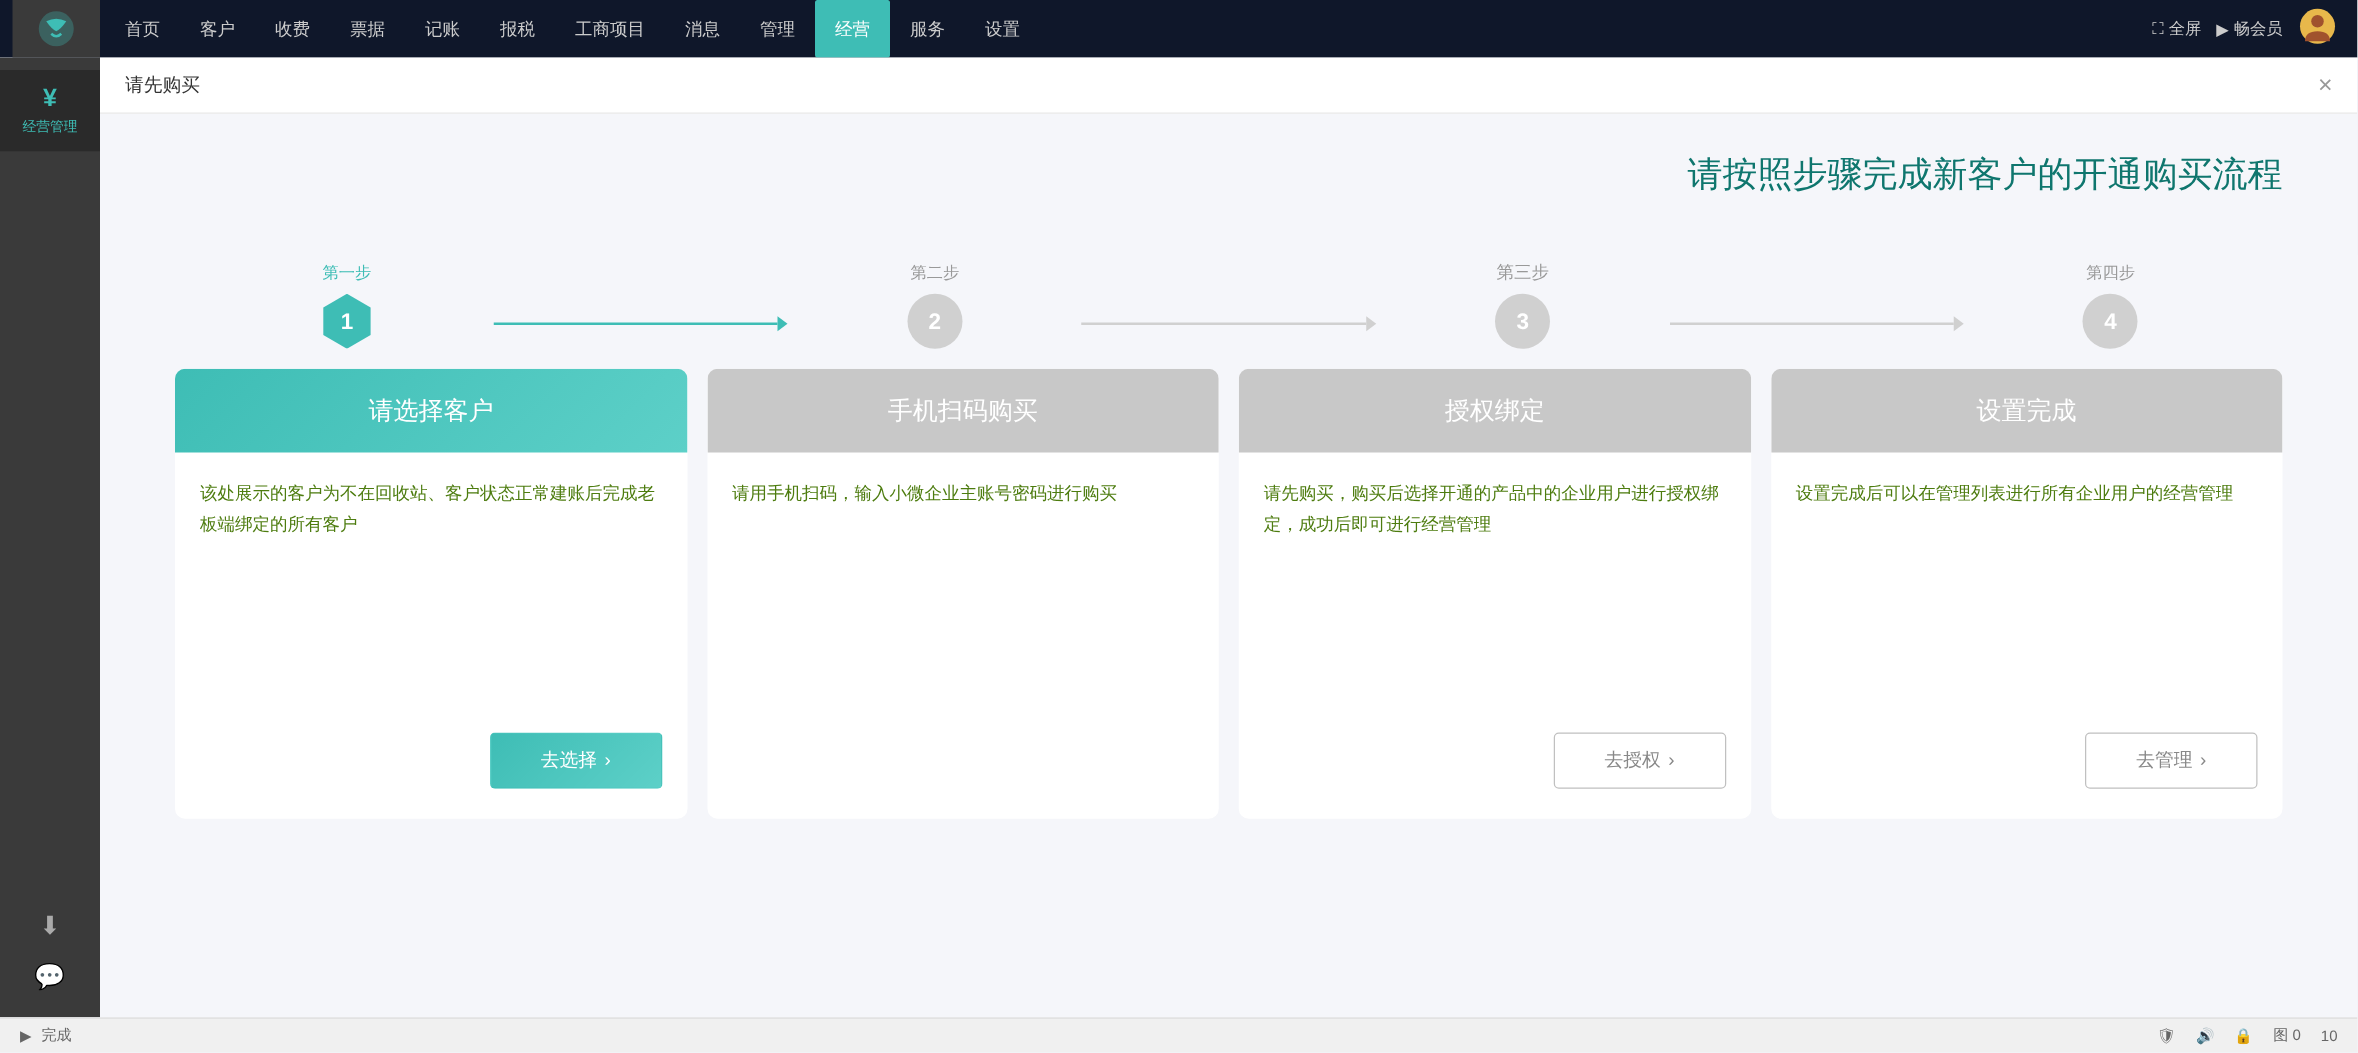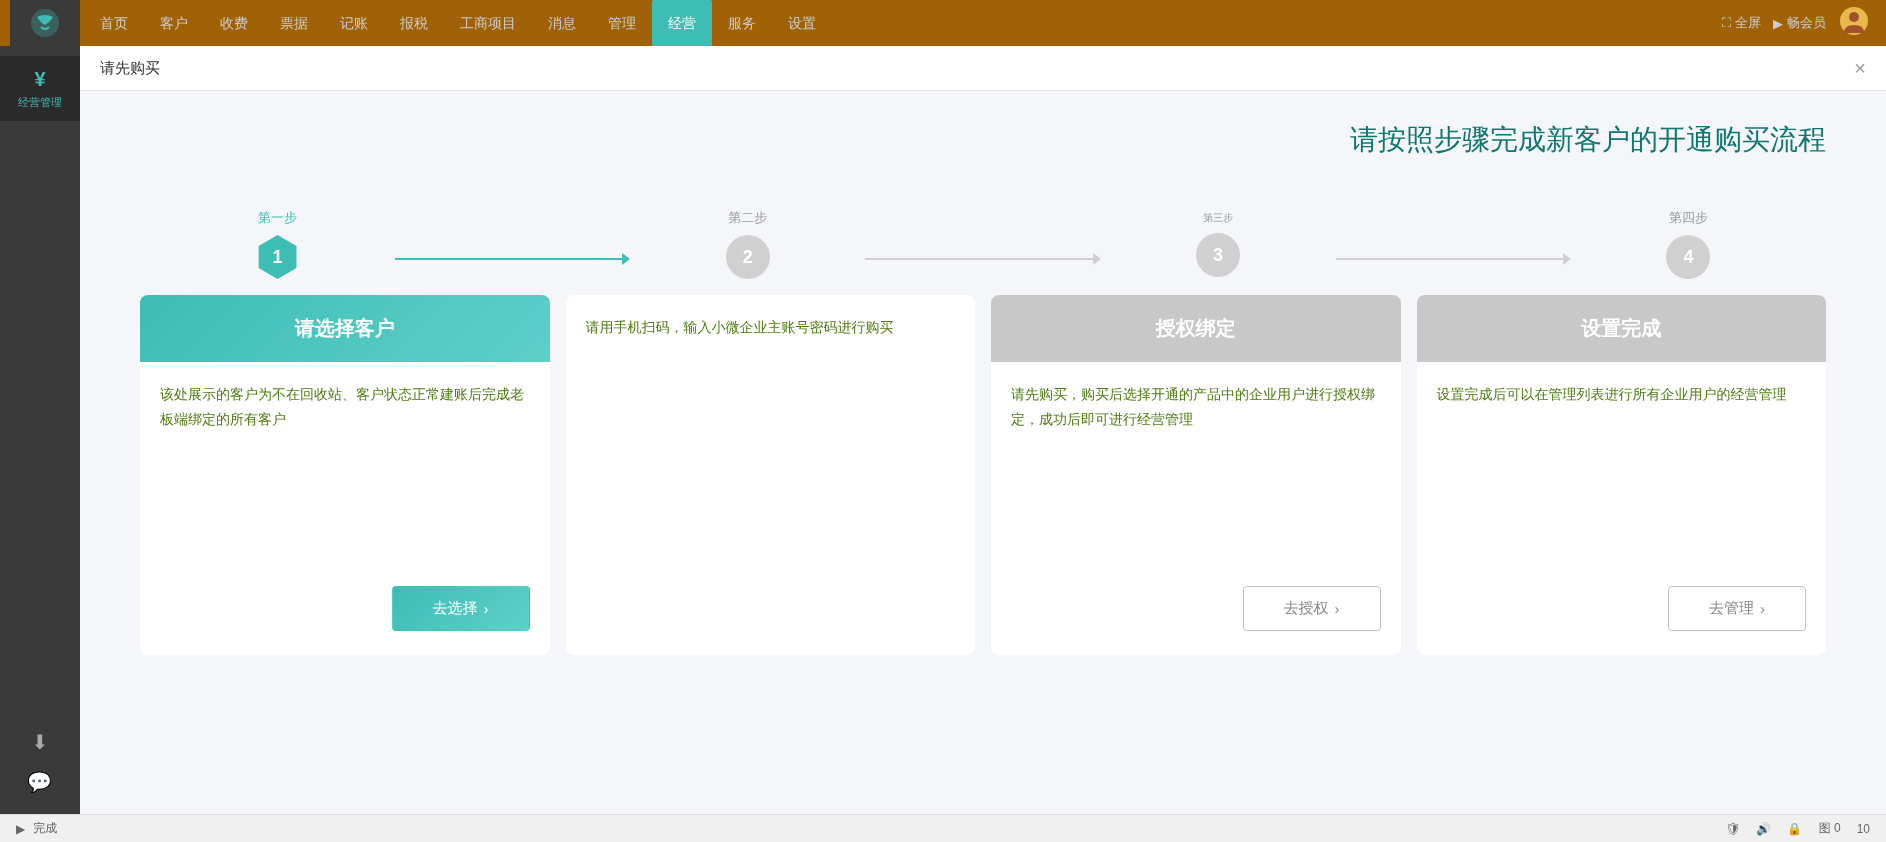--- a/index.html
+++ b/index.html
@@ -1,21 +1,21 @@
 <!DOCTYPE html>
 <html><head>
   <meta charset="utf-8">
   <style>
     * { box-sizing: border-box; margin: 0; padding: 0; }
     body { font-family: 'Microsoft YaHei', 'PingFang SC', sans-serif; background: #f0f2f5; width: 1886px; height: 842px; overflow: hidden; display: flex; flex-direction: column; }
 
     
     .top-nav {
       height: 46px;
-      background: #a16207;
+      background: #0f172a;
       display: flex;
       padding: 0 0 0 10px;
       flex-shrink: 0;
     }
     .top-nav .logo {
       width: 70px;
       height: 46px;
       background: #3a3a3a;
       display: flex; align-items: center; justify-content: center;
       margin-right: 4px;
@@ -155,21 +155,21 @@
     .step-card.inactive .card-header {
       background: #c8c8c8;
     }
     .card-header {
       padding: 20px;
       text-align: center;
     }
     .card-header-title {
       font-size: 20px;
       color: #fff;
-      font-weight: 700;
+      font-weight: 400;
     }
     .card-body {
       padding: 20px 20px;
       color: #4d7c0f;
       font-size: 14px;
       line-height: 1.8;
       flex: 1;
     }
     .card-footer {
       padding: 16px 20px 24px;
@@ -311,21 +311,21 @@
             <span>2</span>
           </div>
         </div>
 
         <div style="flex:1;display:flex;align-items:center;margin-top:30px;">
           <div style="flex:1;height:2px;background:#d0d0d0;"></div>
           <div style="width:0;height:0;border-top:6px solid transparent;border-bottom:6px solid transparent;border-left:8px solid #d0d0d0;"></div>
         </div>
 
         <div class="step-group">
-          <span style="font-size:10px;color:#999;margin-bottom:8px;">第三步</span>
+          <span style="font-size:14px;color:#999;margin-bottom:8px;">第三步</span>
           <div style="width:44px;height:44px;border-radius:50%;background:#d0d0d0;display:flex;align-items:center;justify-content:center;color:#fff;font-size:18px;font-weight:bold;">
             <span>3</span>
           </div>
         </div>
 
         <div style="flex:1;display:flex;align-items:center;margin-top:30px;">
           <div style="flex:1;height:2px;background:#d0d0d0;"></div>
           <div style="width:0;height:0;border-top:6px solid transparent;border-bottom:6px solid transparent;border-left:8px solid #d0d0d0;"></div>
         </div>
 
@@ -346,20 +346,23 @@
           <div class="card-body">该处展示的客户为不在回收站、客户状态正常建账后完成老板端绑定的所有客户</div>
           <div class="card-footer">
             <button class="card-btn active">
               <span>去选择</span>
               <span>›</span>
             </button>
           </div>
         </div>
 
         <div class="step-card inactive">
+          <div class="card-header">
+            <span class="card-header-title">手机扫码购买</span>
+          </div>
           <div class="card-body">请用手机扫码，输入小微企业主账号密码进行购买</div>
           <div class="card-footer">
           </div>
         </div>
 
         <div class="step-card inactive">
           <div class="card-header">
             <span class="card-header-title">授权绑定</span>
           </div>
           <div class="card-body">请先购买，购买后选择开通的产品中的企业用户进行授权绑定，成功后即可进行经营管理</div>

